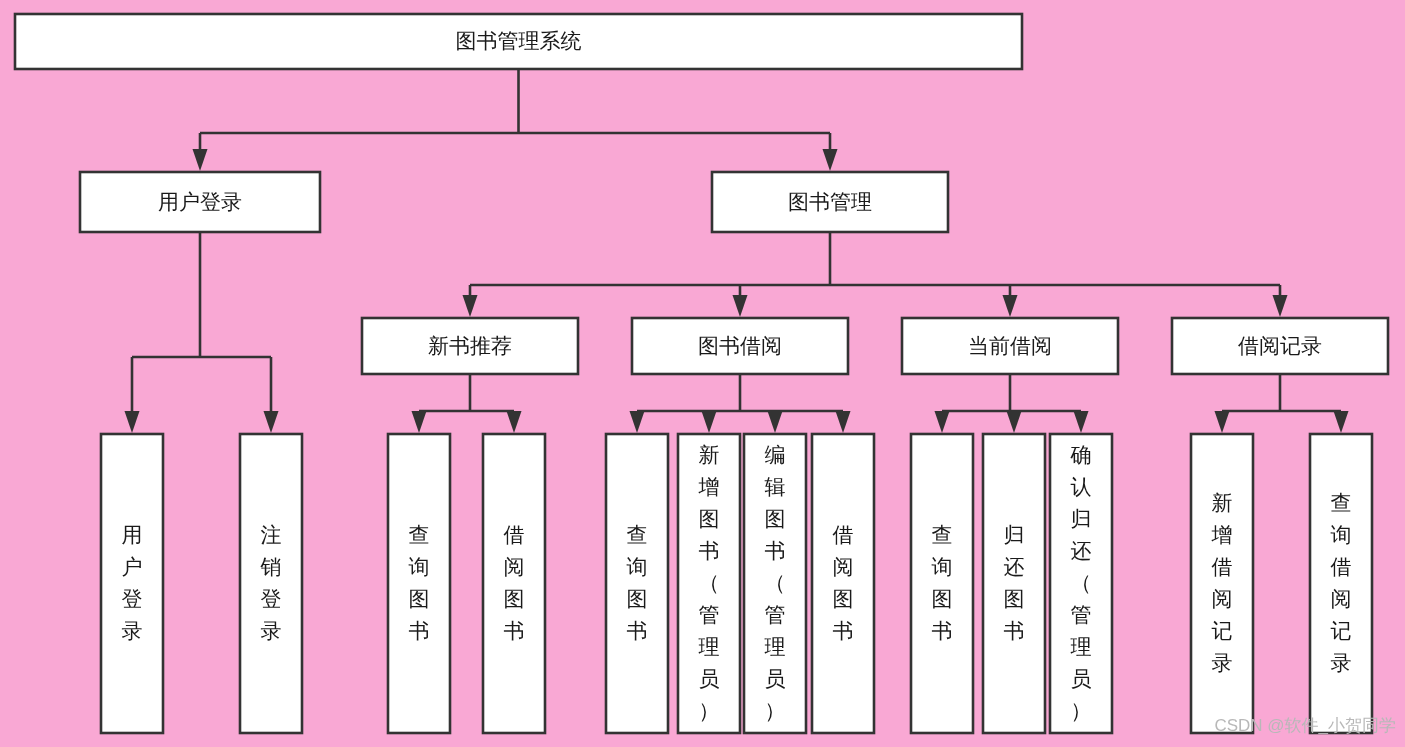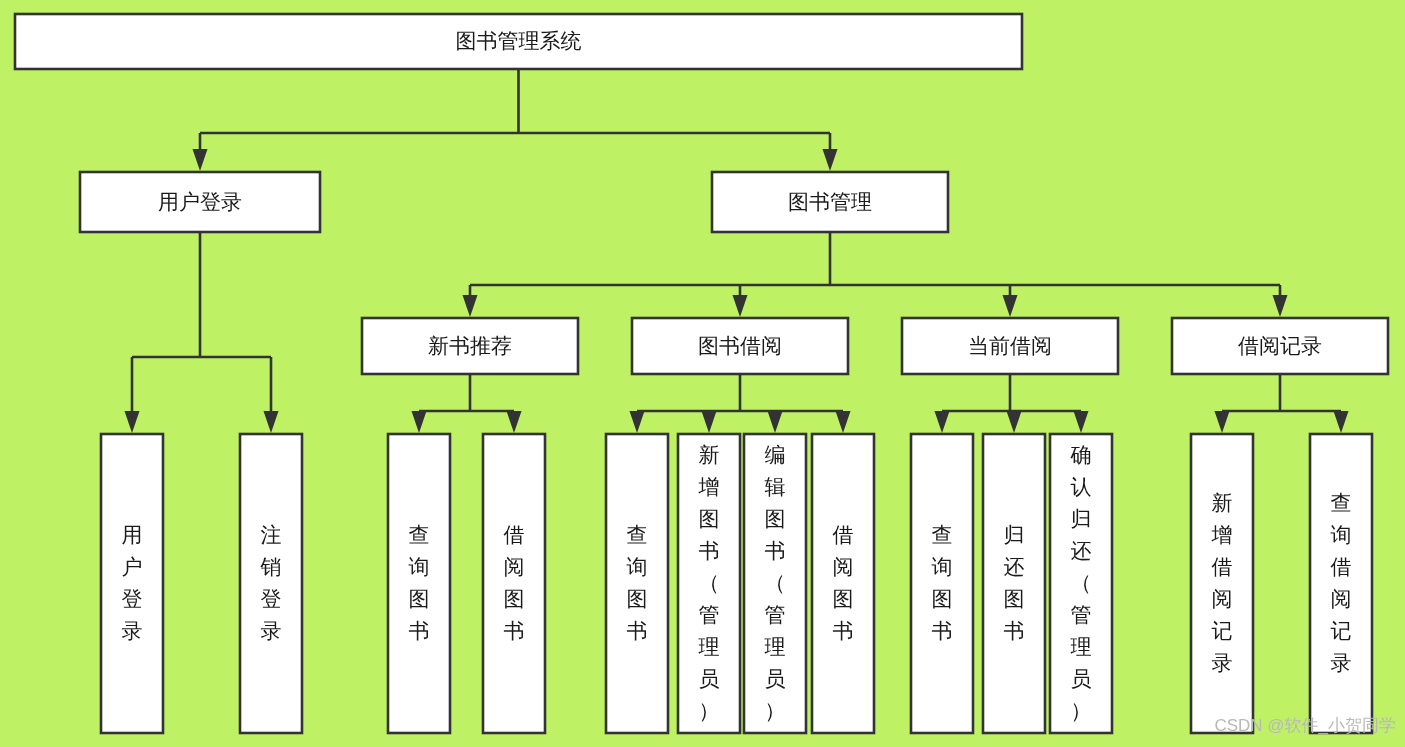--- a/index.html
+++ b/index.html
@@ -8,21 +8,21 @@
     padding: 0;
     background: #ffffff;
   }
   body {
     font-family: "Liberation Sans", "DejaVu Sans", sans-serif;
   }
   #diagram-root {
     position: relative;
     width: 1405px;
     height: 747px;
-    background: #bef264;
+    background: #f9a8d4;
     overflow: hidden;
   }
   svg.diagram-canvas {
     position: absolute;
     left: 0;
     top: 0;
     width: 1405px;
     height: 747px;
     display: block;
   }

